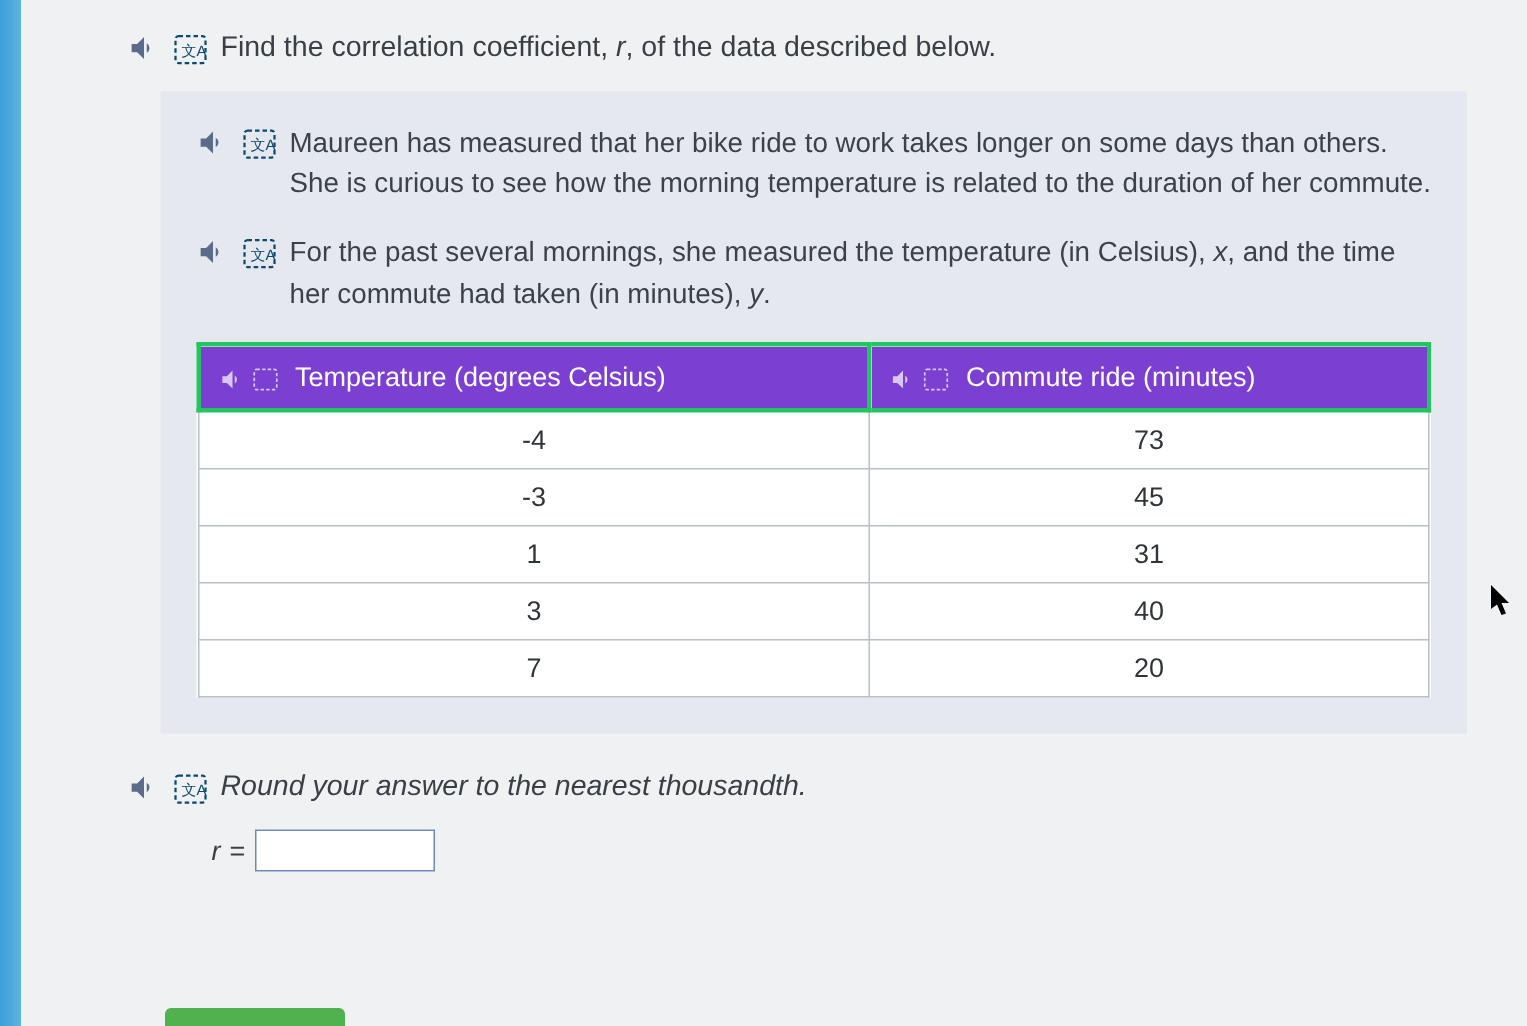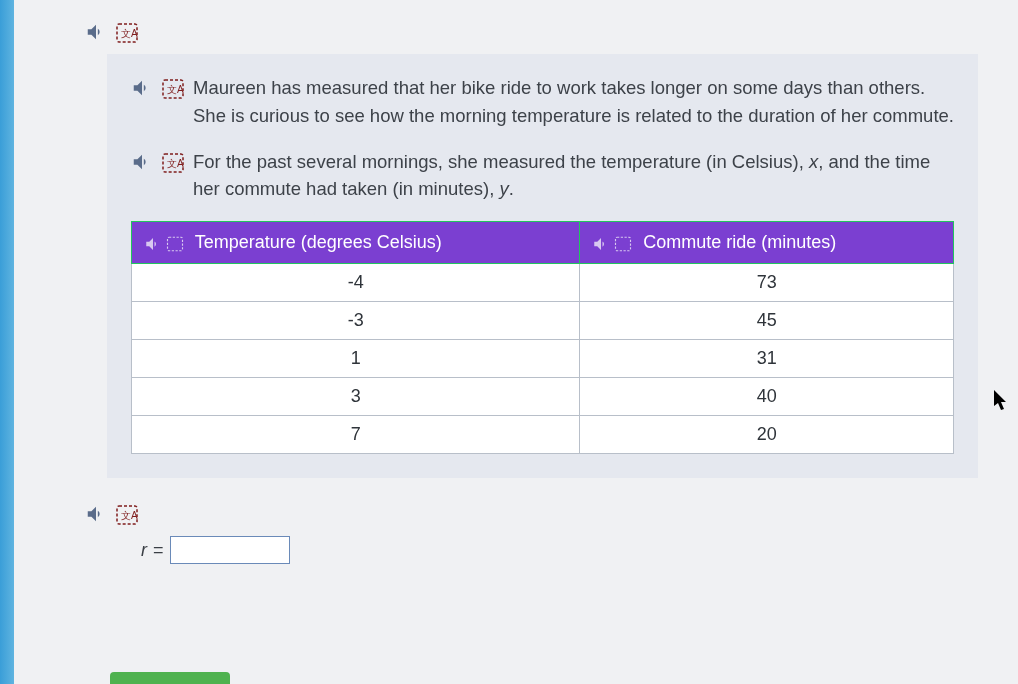--- a/index.html
+++ b/index.html
@@ -41,21 +41,21 @@
     height: 22px;
     flex: 0 0 auto;
     color: #5a6c8a;
     position: relative;
     top: 3px;
   }
   .translate-icon {
     width: 24px;
     height: 22px;
     flex: 0 0 auto;
-    color: #7f1d1d;
+    color: #0c4a6e;
     position: relative;
     top: 3px;
   }
   .ital { font-style: italic; }
   .problem-box {
     background: #e5e8ef;
     padding: 20px 24px 24px 24px;
     margin-top: 6px;
     margin-left: 22px;
     margin-right: 10px;
@@ -69,21 +69,21 @@
     margin-top: 8px;
     font-size: 18px;
   }
   table.data th {
     background: #7b3fd1;
     color: #fff;
     font-weight: normal;
     padding: 10px 12px;
     text-align: left;
     position: relative;
-    border: 1px solid #22c55e;
+    border: 3px solid #22c55e;
   }
   table.data th .th-icons {
     display: inline-flex;
     gap: 4px;
     vertical-align: middle;
     margin-right: 6px;
   }
   table.data th .sound-icon,
   table.data th .translate-icon {
     color: #d8c8f0;
@@ -149,20 +149,23 @@
       <svg viewBox="0 0 24 24" fill="currentColor">
           <path d="M3 9v6h4l5 5V4L7 9H3zm13 3a4 4 0 0 0-2-3.5v7A4 4 0 0 0 16 12z"></path>
         </svg>
     </span>
     <span class="translate-icon">
       <svg viewBox="0 0 24 24" fill="none" stroke="currentColor" stroke-width="1.5">
           <rect x="2" y="3" width="20" height="18" rx="2" stroke-dasharray="3 2"></rect>
           <text x="6" y="16" font-size="10" fill="currentColor" stroke="none">文A</text>
         </svg>
     </span>
+    <span>
+      <span>Find the correlation coefficient, </span><span class="ital">r</span><span>, of the data described below.</span>
+    </span>
   </div>
 
   <div class="problem-box">
 
     <div class="line para">
       <span class="sound-icon">
         <svg viewBox="0 0 24 24" fill="currentColor">
             <path d="M3 9v6h4l5 5V4L7 9H3zm13 3a4 4 0 0 0-2-3.5v7A4 4 0 0 0 16 12z"></path>
           </svg>
       </span>
@@ -257,20 +260,21 @@
       <svg viewBox="0 0 24 24" fill="currentColor">
           <path d="M3 9v6h4l5 5V4L7 9H3zm13 3a4 4 0 0 0-2-3.5v7A4 4 0 0 0 16 12z"></path>
         </svg>
     </span>
     <span class="translate-icon">
       <svg viewBox="0 0 24 24" fill="none" stroke="currentColor" stroke-width="1.5">
           <rect x="2" y="3" width="20" height="18" rx="2" stroke-dasharray="3 2"></rect>
           <text x="6" y="16" font-size="10" fill="currentColor" stroke="none">文A</text>
         </svg>
     </span>
+    <span class="ital">Round your answer to the nearest thousandth.</span>
   </div>
 
   <div class="answer-row">
     <span class="ital">r</span>
     <span> =</span>
     <input class="answer-input" type="text" style="">
   </div>
 
 </div>
 

